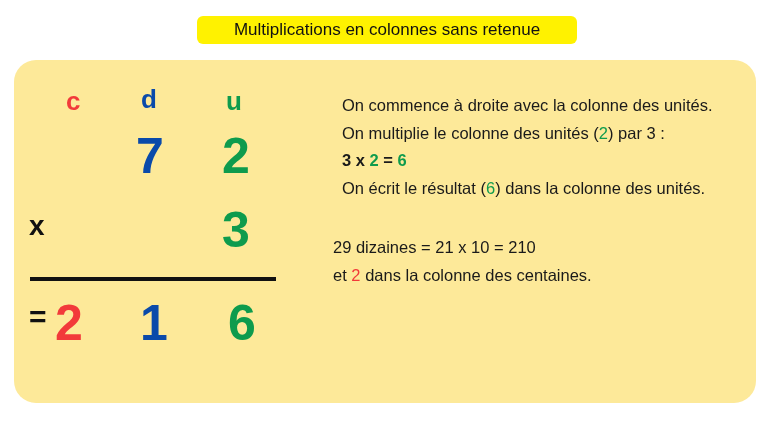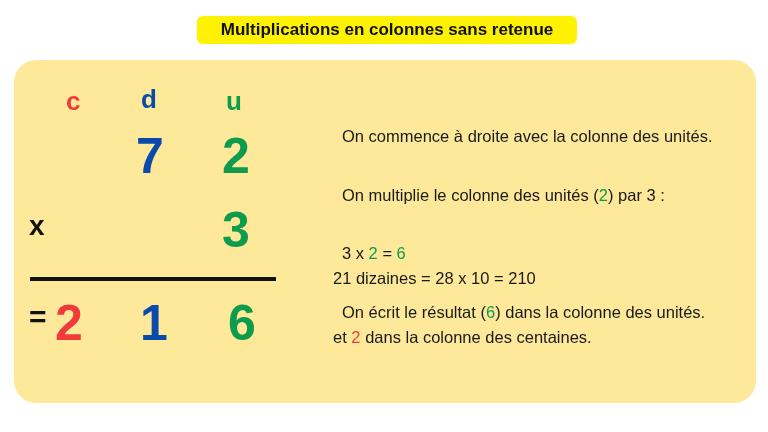--- a/index.html
+++ b/index.html
@@ -1,37 +1,37 @@
 <!DOCTYPE html>
 <html><head>
   <meta charset="utf-8">
   <style>
     html, body { margin: 0; padding: 0; background: #ffffff; }
     body { width: 768px; height: 432px; position: relative; overflow: hidden; font-family: "Liberation Sans", sans-serif; }
     .title {
       position: absolute; left: 197px; top: 16px; width: 380px; height: 28px;
       background: #fff200; border-radius: 6px;
-      font-weight: bold; font-size: 17px; color: #111;
+      font-weight: normal; font-size: 17px; color: #111;
       display: flex; align-items: center; justify-content: center;
     }
     .panel {
       position: absolute; left: 14px; top: 60px; width: 742px; height: 343px;
       background: #fde999; border-radius: 22px;
     }
     .big { position: absolute; font-weight: bold; line-height: 1; }
     .lbl { font-size: 26px; }
     .dig { font-size: 50px; }
     .red { color: #f23a3a; }
     .blue { color: #0a4aaa; }
     .green { color: #0e9b4d; }
     .black { color: #111; }
     .rule { position: absolute; left: 30px; top: 277px; width: 246px; height: 4px; background: #111; }
     .text { position: absolute; font-size: 16.5px; color: #1a1a1a; line-height: 27.6px; }
-    .text div { white-space: nowrap; margin-top: 31px; }
-    .b { font-weight: normal; }
+    .text div { white-space: nowrap; }
+    .b { font-weight: bold; }
   </style>
 </head>
 <body>
 
 <div class="title">Multiplications en colonnes sans retenue</div>
 
 <div class="panel"></div>
 
 <div class="big lbl red" style="left:66px; top:88px;">c</div>
 <div class="big lbl blue" style="left:141px; top:86px;">d</div>
@@ -51,15 +51,15 @@
 <div class="big dig green" style="left:228px; top:298px;">6</div>
 
 <div class="text" style="left:342px; top:92px;">
   <div>On commence à droite avec la colonne des unités.</div>
   <div><span>On multiplie le colonne des unités (</span><span class="green">2</span><span>) par 3 :</span></div>
   <div class="b"><span>3 x </span><span class="green">2</span><span> = </span><span class="green">6</span></div>
   <div><span>On écrit le résultat (</span><span class="green">6</span><span>) dans la colonne des unités.</span></div>
 </div>
 
 <div class="text" style="left:333px; top:234px;">
-  <div>21 dizaines = 28 x 10 = 210</div>
+  <div>29 dizaines = 21 x 10 = 210</div>
   <div><span>et </span><span class="red">2</span><span> dans la colonne des centaines.</span></div>
 </div>
 
 </body></html>

